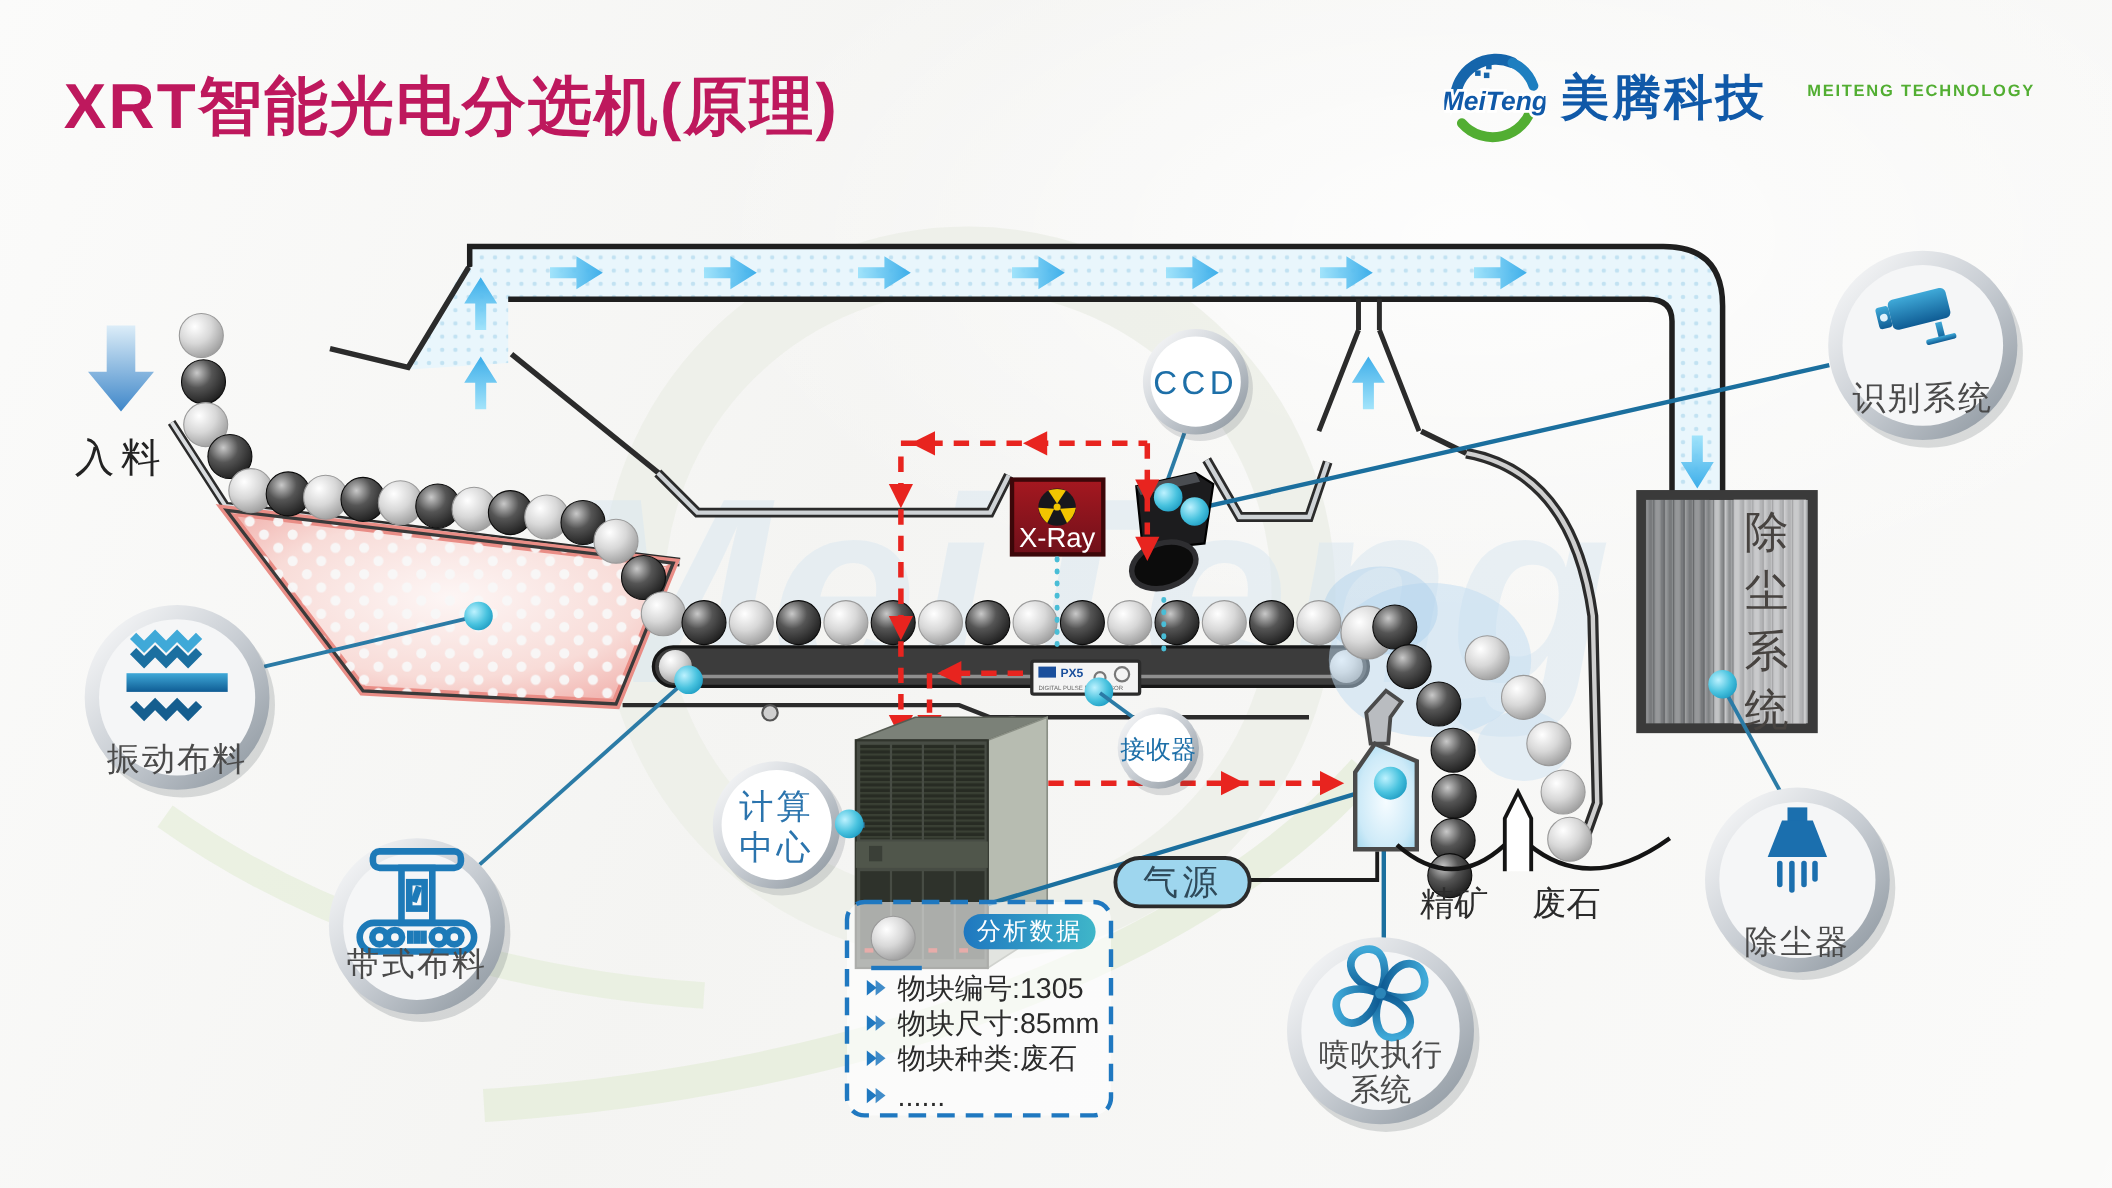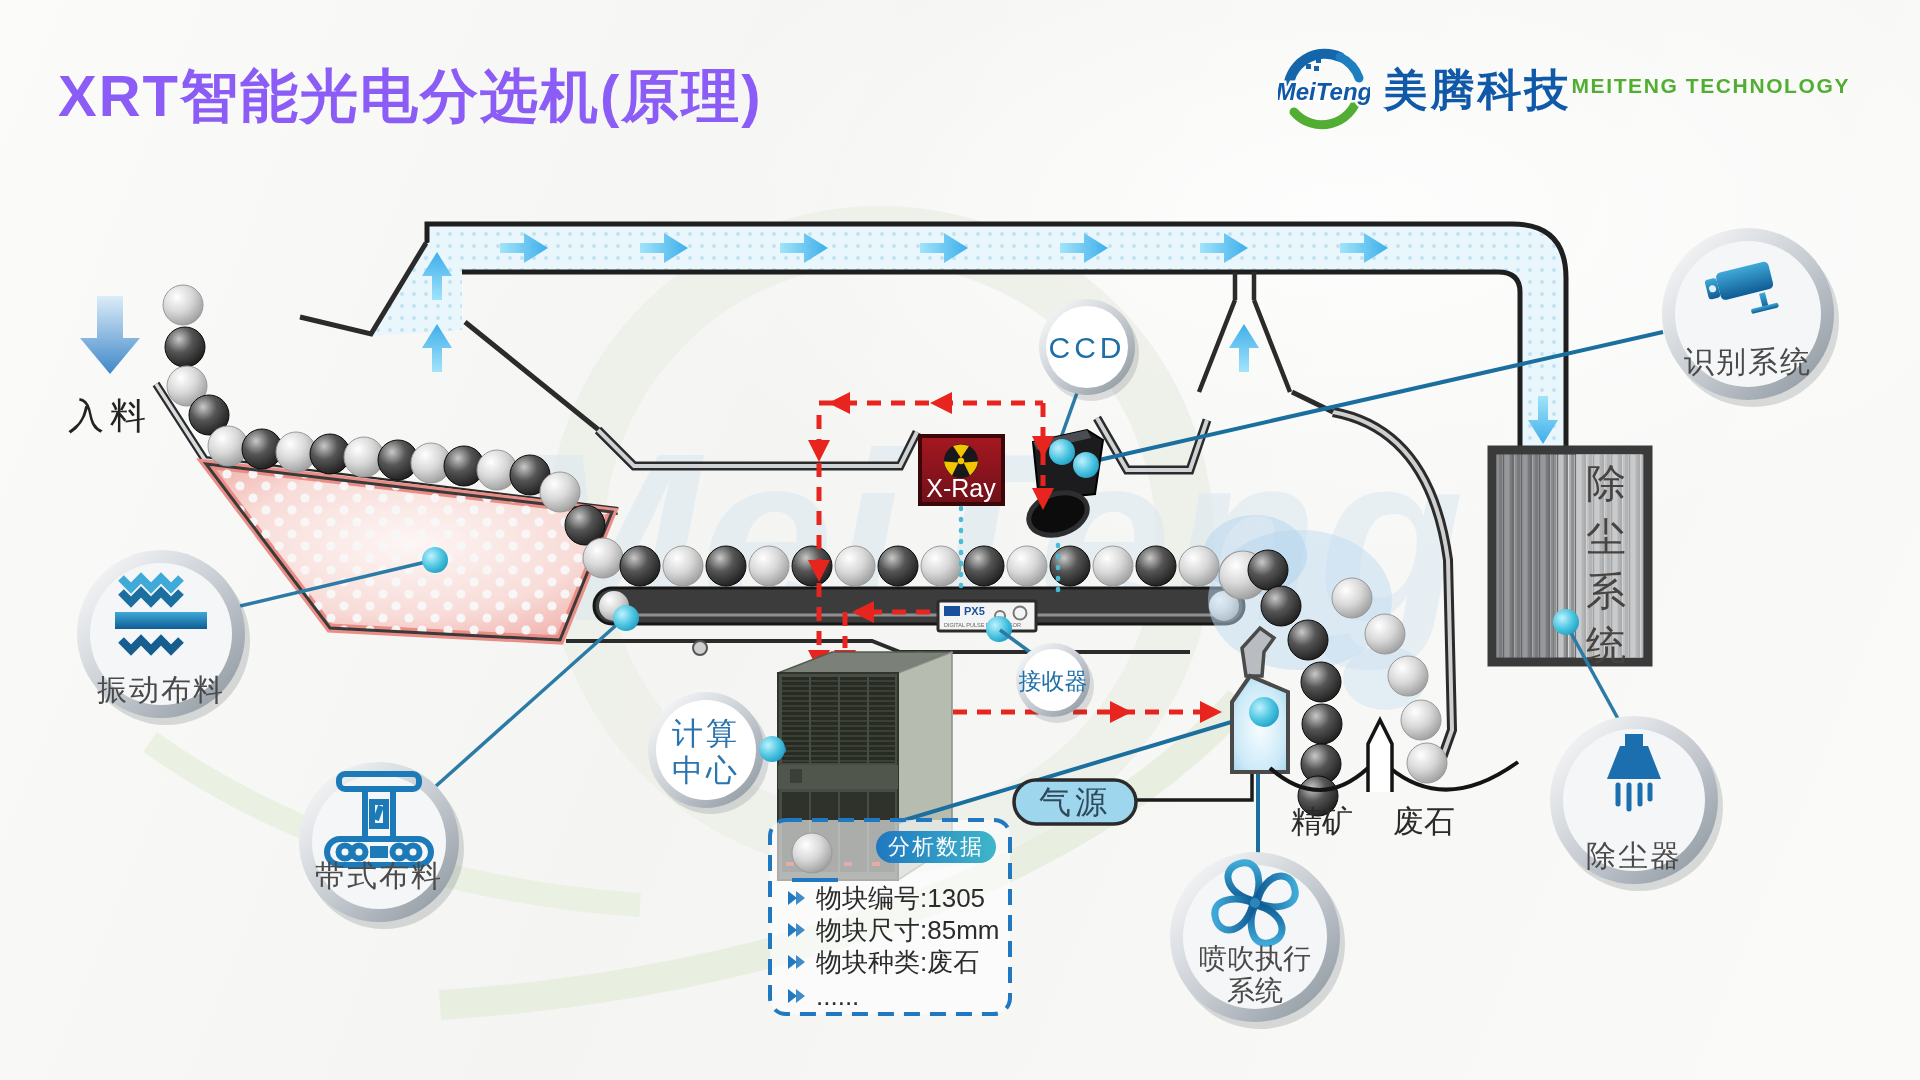--- a/index.html
+++ b/index.html
@@ -9,28 +9,28 @@
     font-family:"Liberation Sans",sans-serif;
   }
   .bg-sheen{
     position:absolute;inset:0;
     background:
       radial-gradient(1200px 600px at 70% 20%, rgba(255,255,255,.8), rgba(255,255,255,0) 60%),
       linear-gradient(112deg, rgba(255,255,255,.55) 0%, rgba(240,240,238,.3) 40%, rgba(255,255,255,.5) 100%);
   }
   .page-title{
     position:absolute;left:58px;top:58px;
-    font-size:58px;font-weight:600;color:#8b5cf6;letter-spacing:2px;
+    font-size:58px;font-weight:600;color:#be185d;letter-spacing:2px;
   }
   .logo{
     position:absolute;right:70px;top:44px;display:flex;align-items:center;gap:14px;
   }
   .logo .brand{display:flex;flex-direction:row;line-height:1;}
   .logo .brand-cn{font-size:44px;font-weight:700;color:#1059a8;letter-spacing:3px;}
-  .logo .brand-en{font-size:21px;font-weight:700;color:#52ae32;letter-spacing:1.6px;margin-top:7px;}
+  .logo .brand-en{font-size:15px;font-weight:700;color:#52ae32;letter-spacing:1.6px;margin-top:7px;margin-left:36px;}
   svg{position:absolute;left:0;top:0;}
   text{font-family:"Liberation Sans",sans-serif;}
 </style>
 </head>
 <body>
 
 <div class="bg-sheen"></div>
 
 <div class="page-title">XRT智能光电分选机(原理)</div>
 

